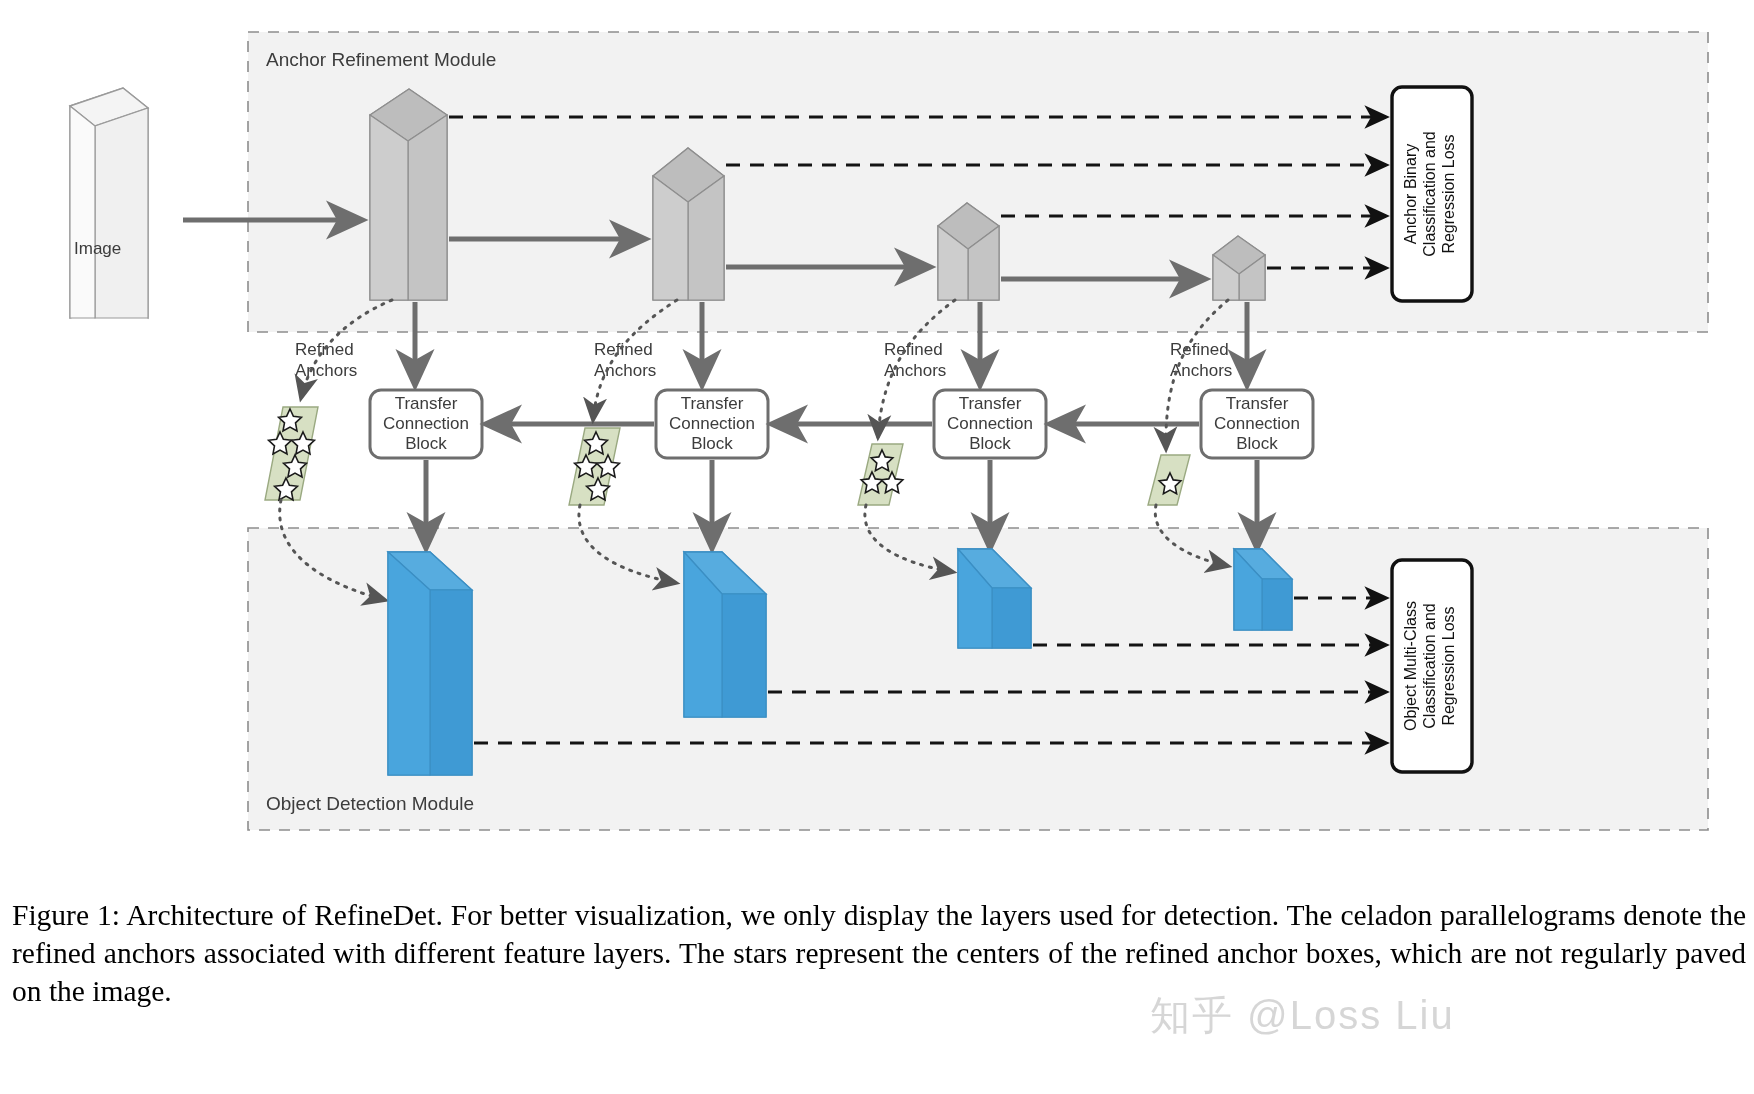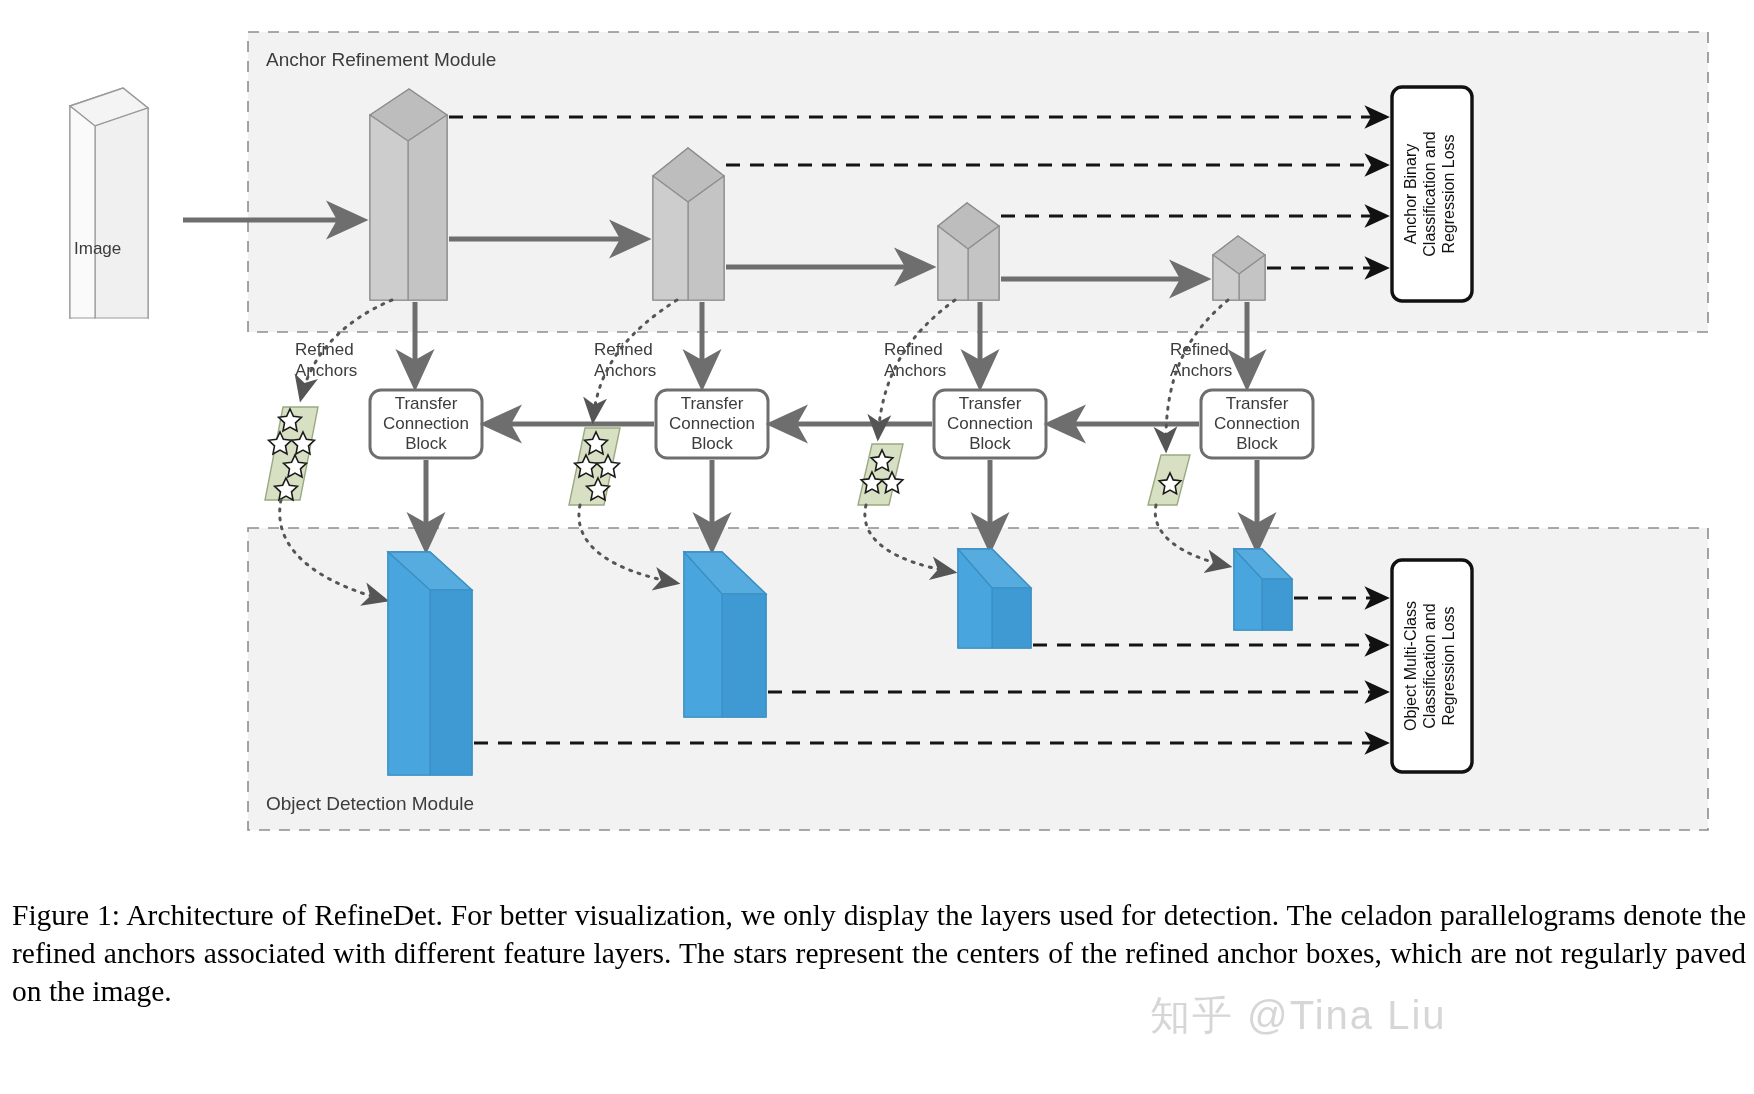--- a/index.html
+++ b/index.html
@@ -245,15 +245,15 @@
 
   <g>
     <line x1="1294" y1="598" x2="1386" y2="598" stroke="#141414" stroke-width="3" stroke-dasharray="14 10" marker-end="url(#ahd)"></line>
     <line x1="1033" y1="645" x2="1386" y2="645" stroke="#141414" stroke-width="3" stroke-dasharray="14 10" marker-end="url(#ahd)"></line>
     <line x1="768" y1="692" x2="1386" y2="692" stroke="#141414" stroke-width="3" stroke-dasharray="14 10" marker-end="url(#ahd)"></line>
     <line x1="474" y1="743" x2="1386" y2="743" stroke="#141414" stroke-width="3" stroke-dasharray="14 10" marker-end="url(#ahd)"></line>
   </g>
 </svg>
 
 <div class="caption">Figure 1: Architecture of RefineDet. For better visualization, we only display the layers used for detection. The celadon parallelograms denote the refined anchors associated with different feature layers. The stars represent the centers of the refined anchor boxes, which are not regularly paved on the image.</div>
-<div class="wm">知乎 @Tina Liu</div>
+<div class="wm">知乎 @Loss Liu</div>
 
 </div>
 
 </body></html>

